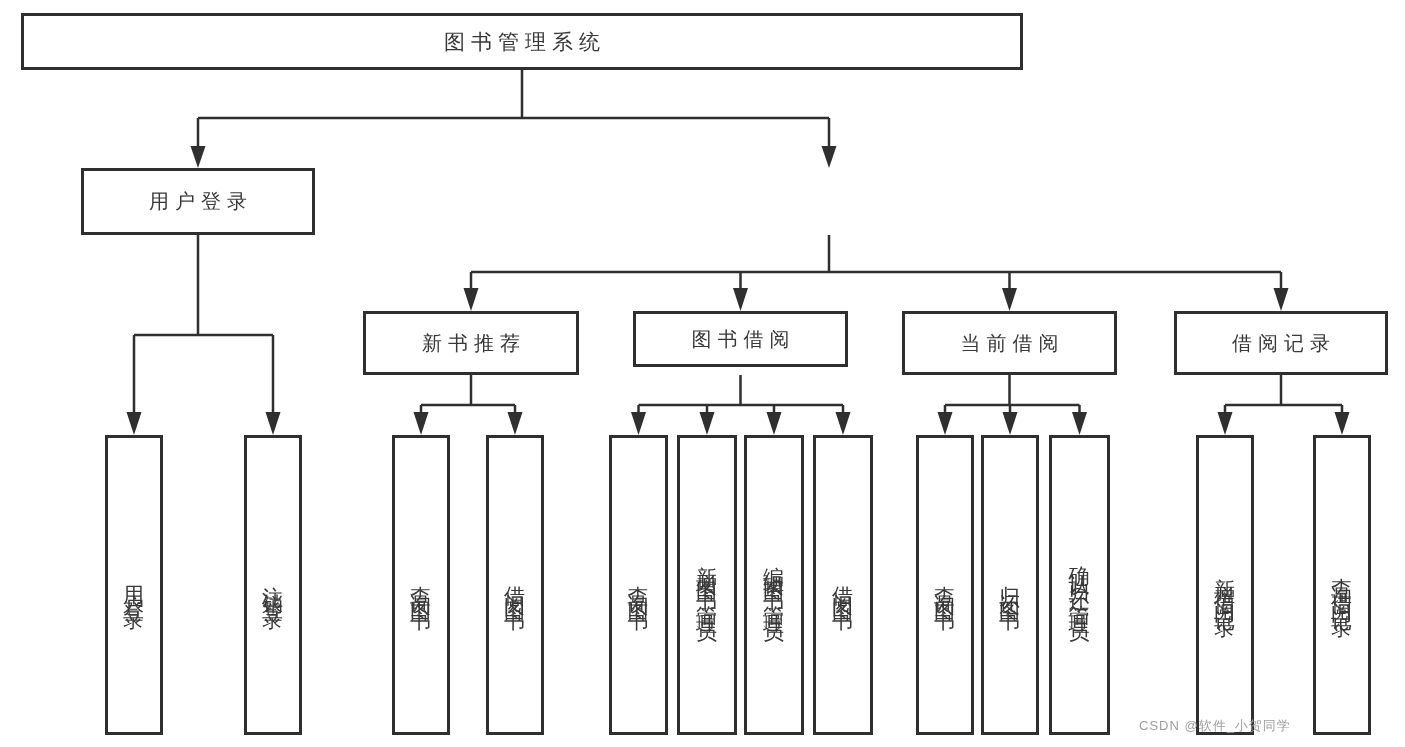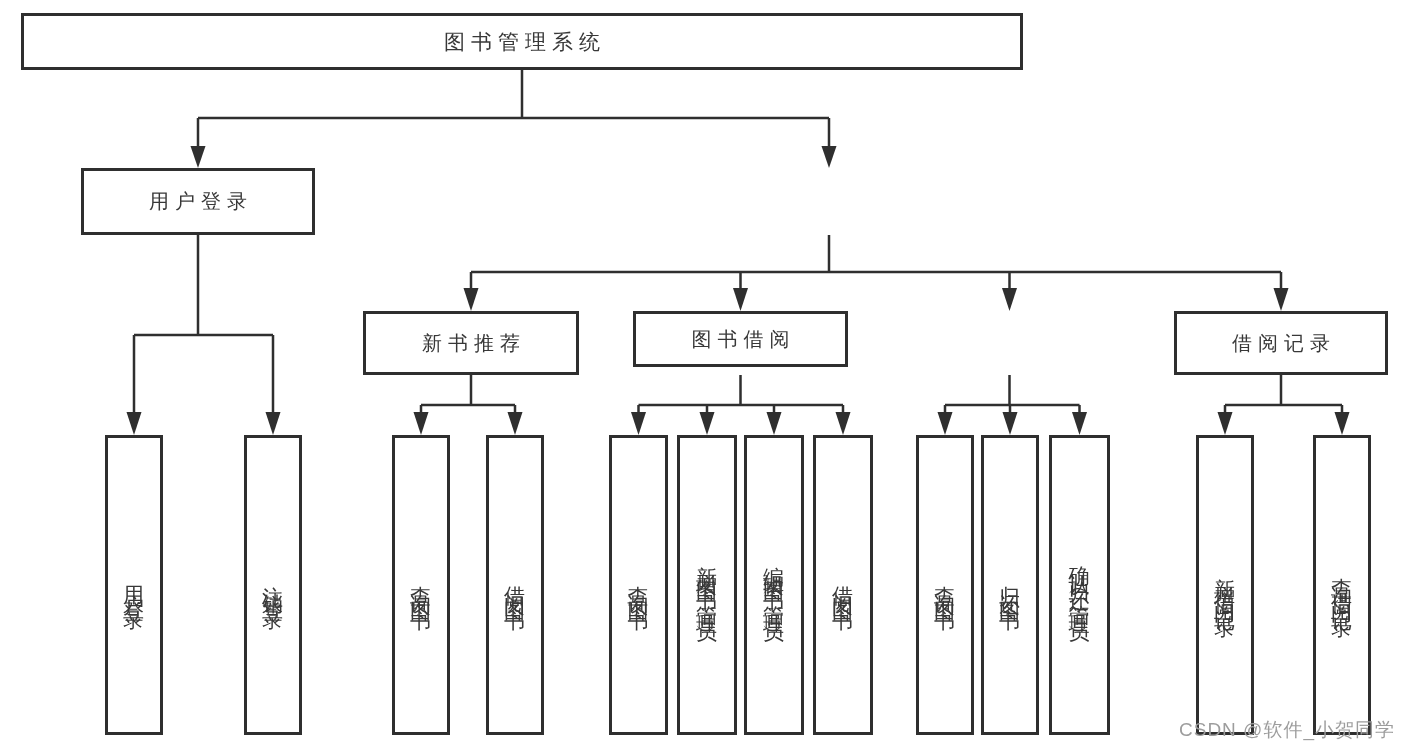--- a/index.html
+++ b/index.html
@@ -43,24 +43,24 @@
   }
   .v-box span {
     writing-mode: vertical-rl;
     text-orientation: mixed;
     font-size: 21px;
     letter-spacing: 8px;
     line-height: 1;
   }
   .watermark {
     position: absolute;
-    left: 1179px;
+    left: 1139px;
     top: 717px;
     width: 220px;
-    font-size: 19px;
+    font-size: 13px;
     color: #9d9d9d;
     letter-spacing: 1px;
     white-space: nowrap;
   }
 </style>
 </head>
 <body>
 
 <div class="stage">
 
@@ -107,20 +107,23 @@
   <div class="box h-box" style="left:81px;top:168px;width:234px;height:67px;">
     <span>用户登录</span>
   </div>
 
   <div class="box h-box" style="left:363px;top:311px;width:216px;height:64px;">
     <span>新书推荐</span>
   </div>
   <div class="box h-box" style="left:633px;top:311px;width:215px;height:56px;">
     <span>图书借阅</span>
   </div>
+  <div class="box h-box" style="left:902px;top:311px;width:215px;height:64px;">
+    <span>当前借阅</span>
+  </div>
   <div class="box h-box" style="left:1174px;top:311px;width:214px;height:64px;">
     <span>借阅记录</span>
   </div>
 
   <div class="box v-box" style="left:105px;top:435px;width:58px;height:300px;">
     <span>用户登录</span>
   </div>
   <div class="box v-box" style="left:244px;top:435px;width:58px;height:300px;">
     <span>注销登录</span>
   </div>

